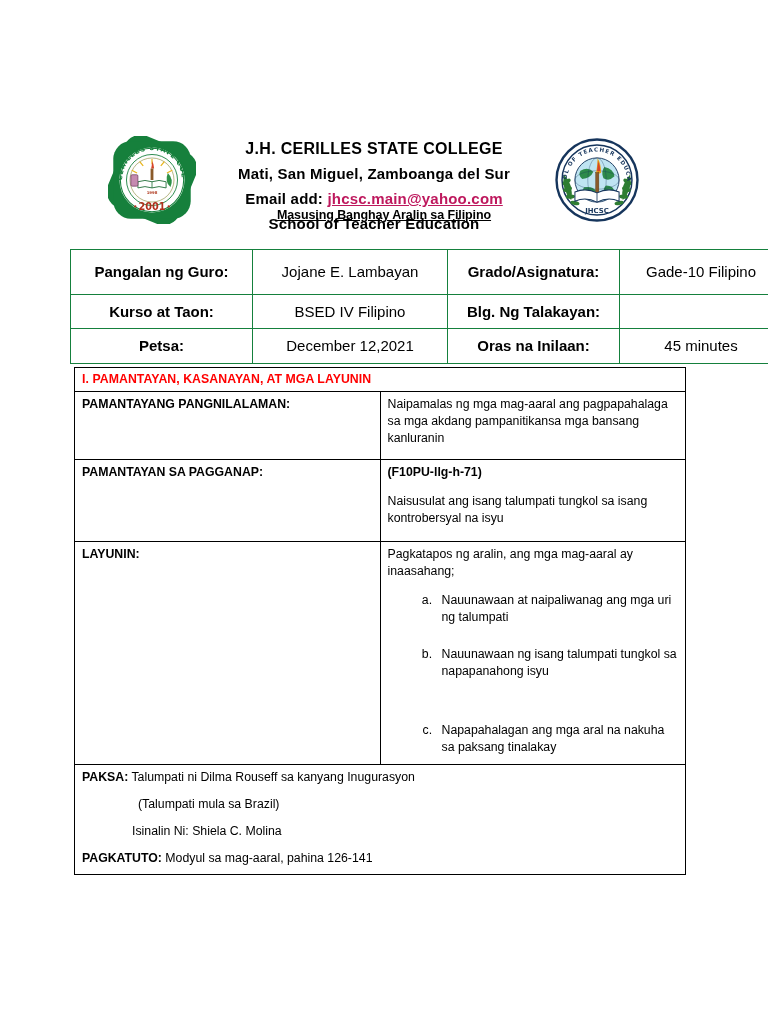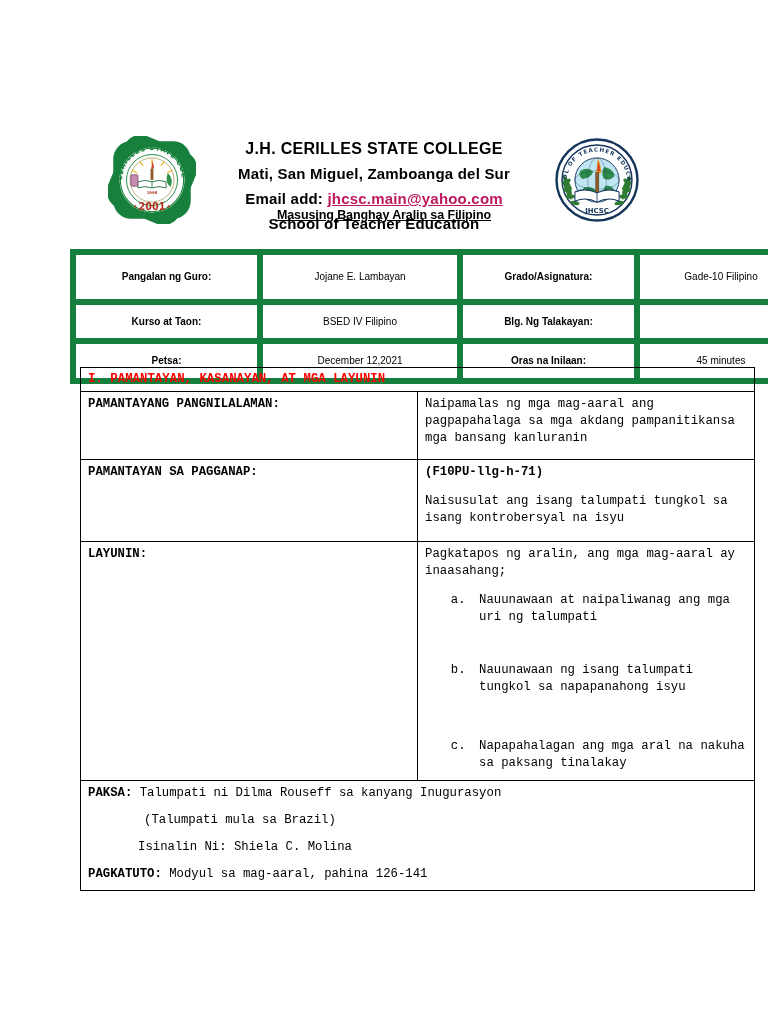--- a/index.html
+++ b/index.html
@@ -87,46 +87,45 @@
   
   .info-table {
     position: absolute;
     left: 70px;
     top: 249px;
     width: 646px;
     border-collapse: collapse;
     table-layout: fixed;
   }
   .info-table td {
-    border: 6px solid #15803d;
-    font-size: 10px;
+    border: 1px solid #15803d;
+    font-size: 15px;
     padding: 6px 8px;
     vertical-align: middle;
     line-height: 16px;
   }
   .info-table td.lbl {
     font-weight: bold;
     text-align: center;
   }
   .info-table td.val {
     text-align: center;
   }
   .info-table tr.r1 td { height: 32px; }
   .info-table tr.r2 td { height: 21px; }
   .info-table tr.r3 td { height: 22px; }
 
   
   .main-table {
     position: absolute;
-    left: 80px;
+    left: 74px;
     top: 367px;
-    width: 675px;
+    width: 612px;
     border-collapse: collapse;
     table-layout: fixed;
-    font-family: Liberation Mono, monospace;
   }
   .main-table td {
     border: 1px solid #000000;
     font-size: 12.3px;
     line-height: 17px;
     padding: 4px 7px 5px 7px;
     vertical-align: top;
   }
   .section-head {
     color: #ff0000;
@@ -146,21 +145,21 @@
     margin-bottom: 12px;
   }
   .body-line { display: block; }
 
   ol.letters {
     margin: 12px 0 0 0;
     padding-left: 48px;
     list-style-type: lower-alpha;
   }
   ol.letters li {
-    margin-bottom: 36px;
+    margin-bottom: 20px;
     padding-left: 6px;
     line-height: 17px;
   }
   ol.letters li.gap { margin-bottom: 42px; }
   ol.letters li:last-child { margin-bottom: 3px; }
 
   .paksa-cell p {
     margin: 0 0 10px 0;
     line-height: 17px;
   }

